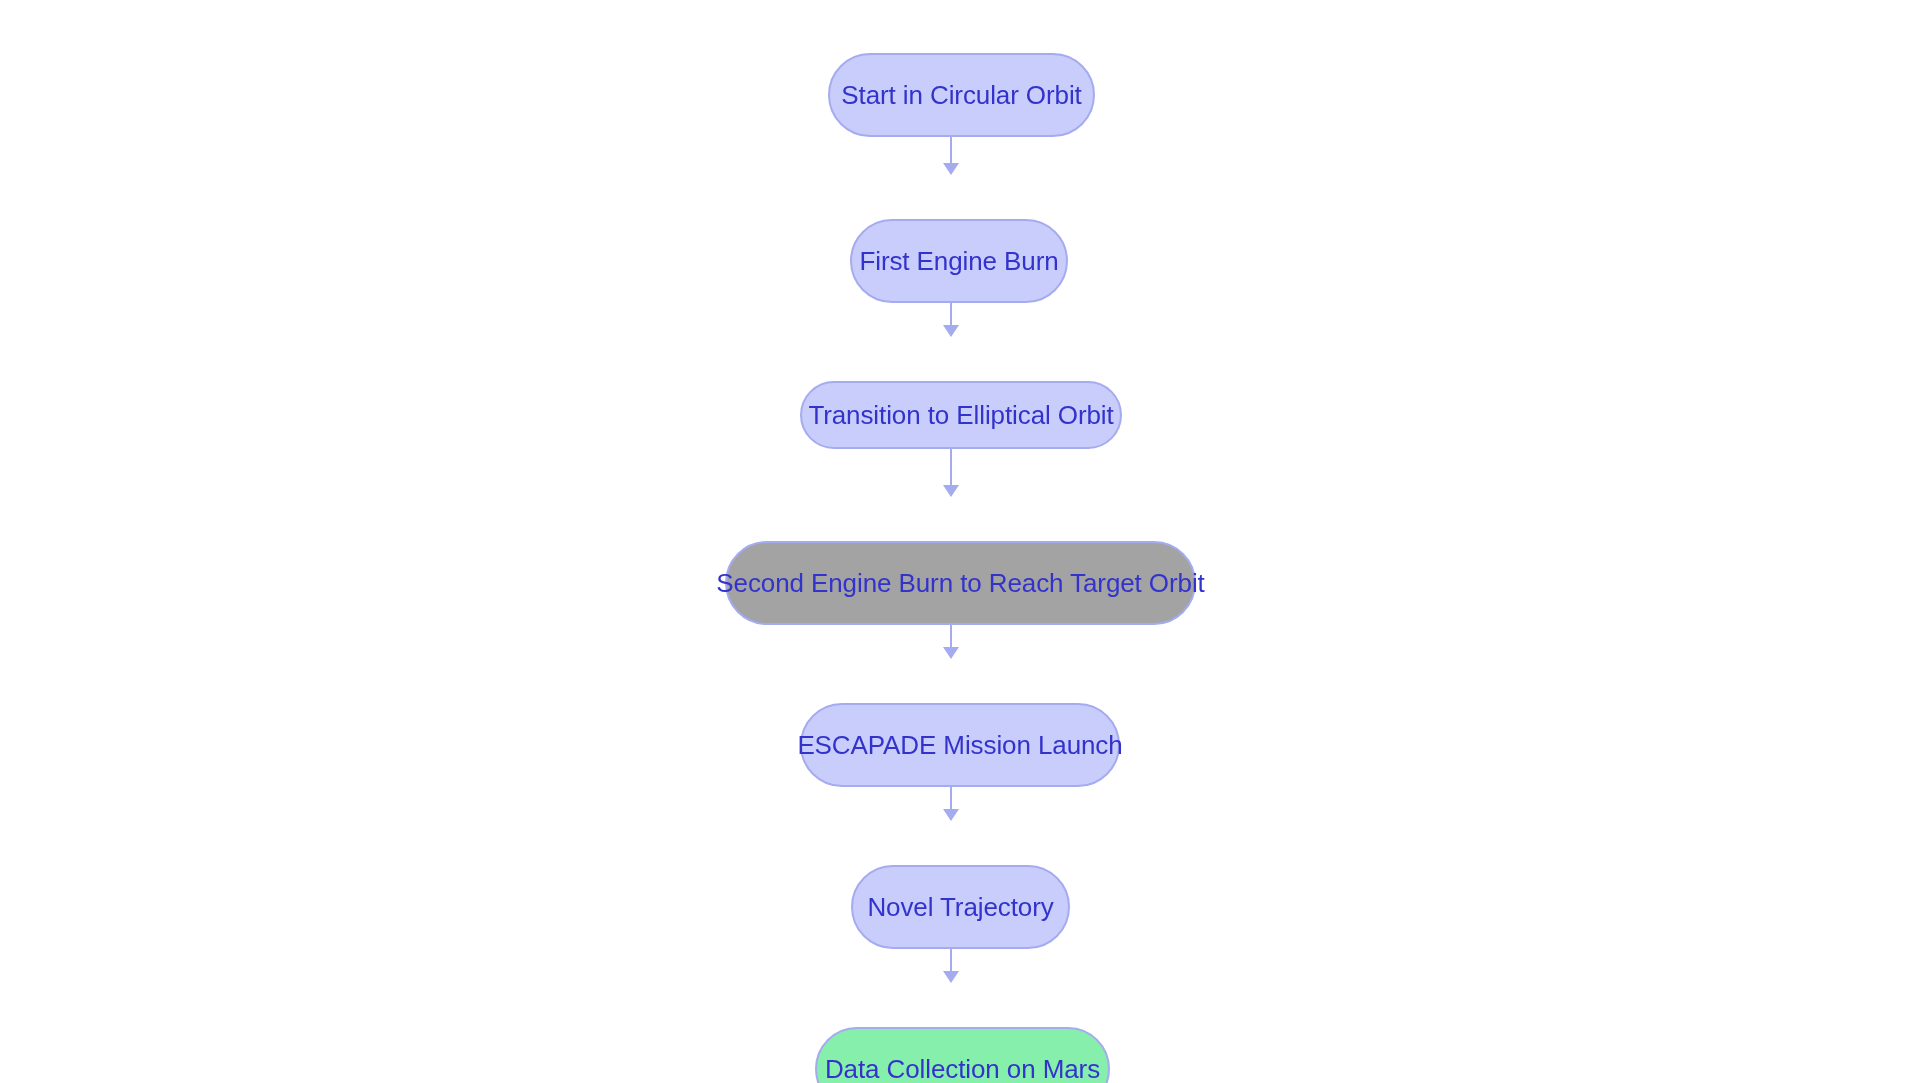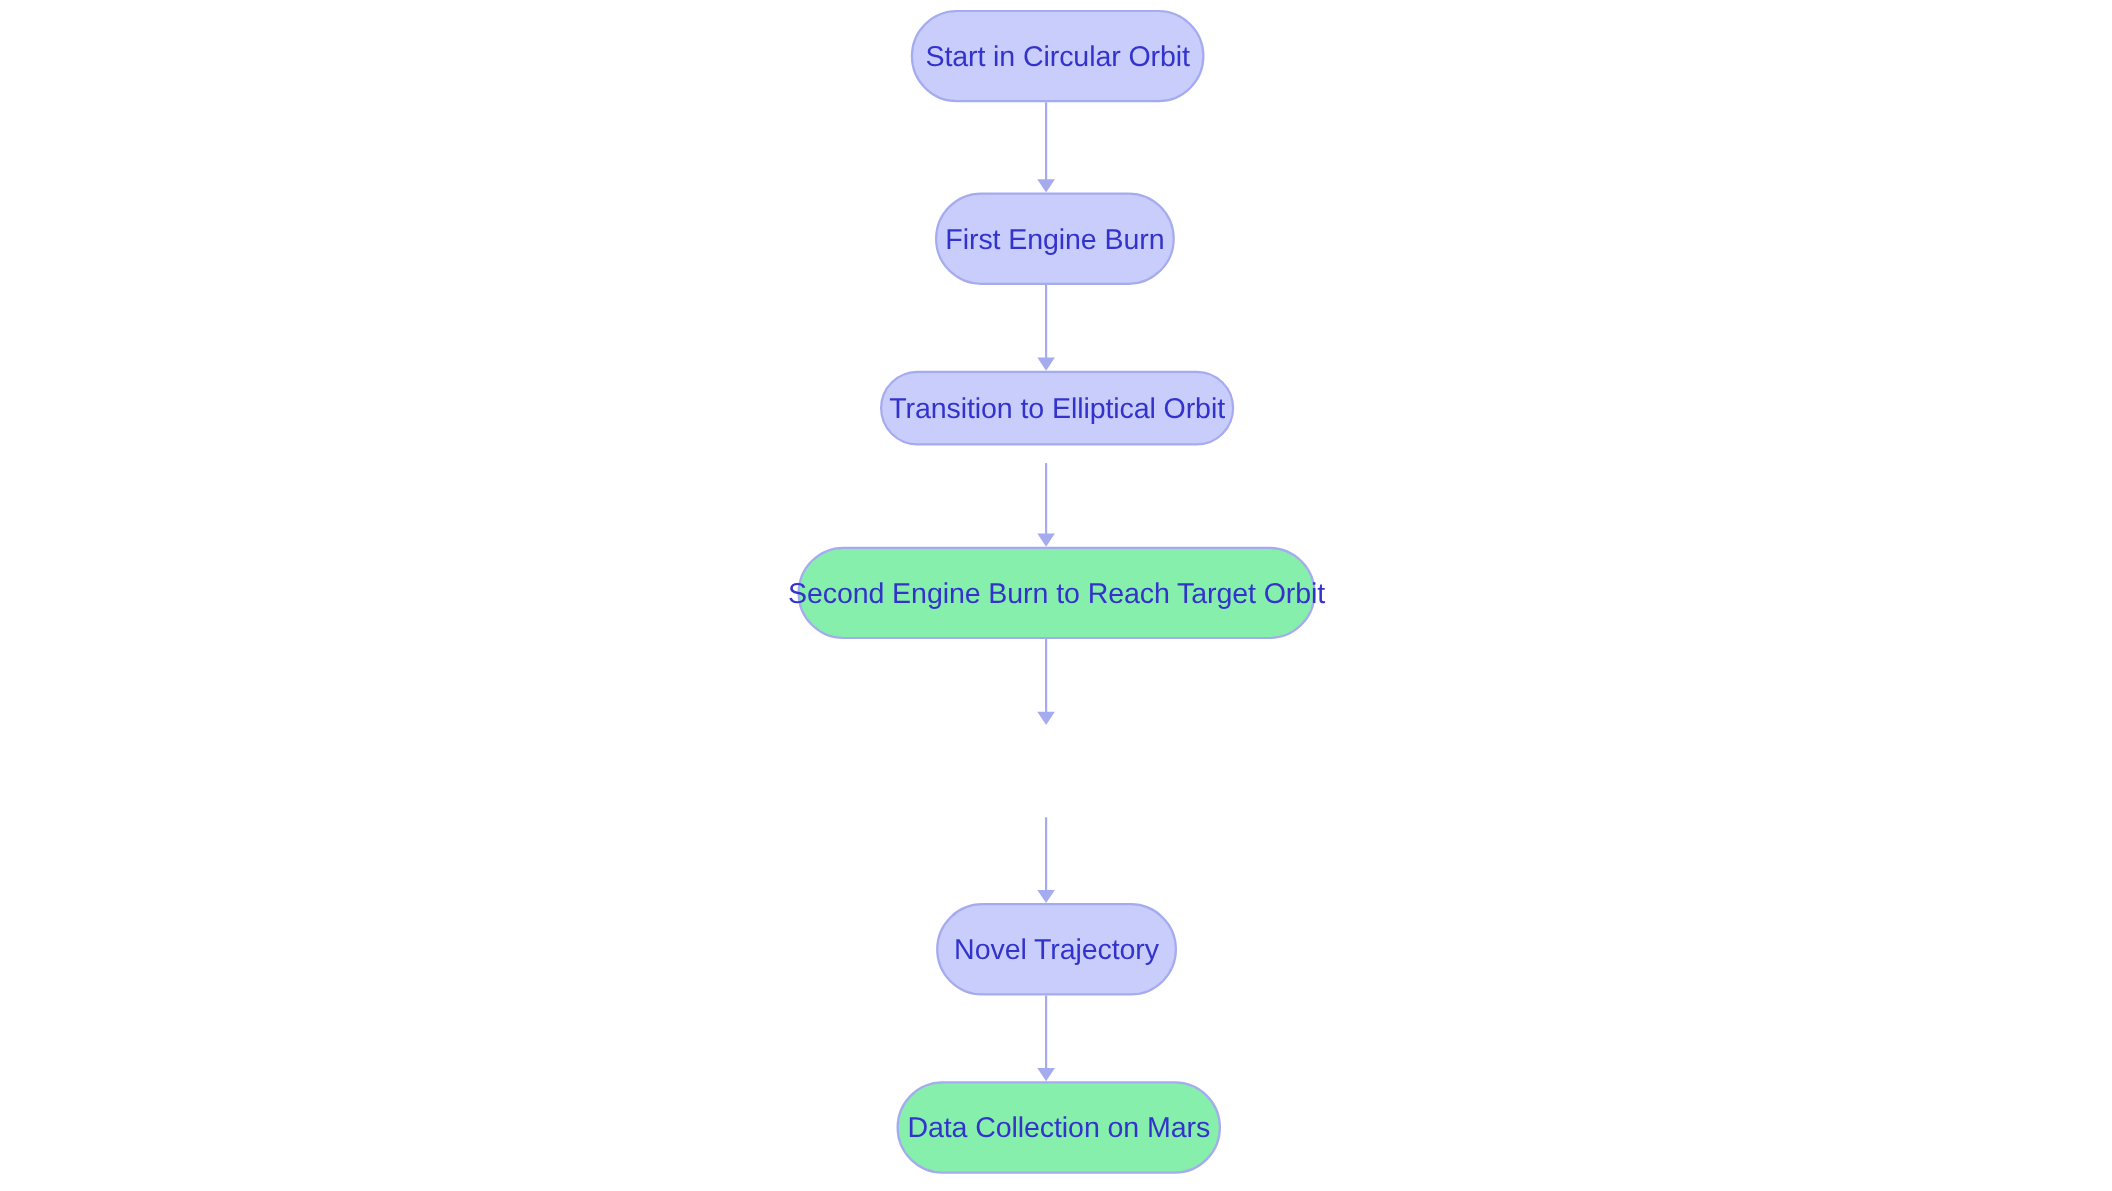--- a/index.html
+++ b/index.html
@@ -32,20 +32,21 @@
     display: flex;
     align-items: center;
     justify-content: center;
     color: #3333cc;
     font-size: 26px;
     font-weight: 400;
     letter-spacing: -0.1px;
     line-height: 1;
     white-space: nowrap;
     font-family: "Liberation Sans", "DejaVu Sans", sans-serif;
+    margin-top: 44px;
   }
 
   .flow-node-label {
     display: block;
     padding: 0 10px;
     color: #3333cc;
   }
 
   .flow-connector {
     position: absolute;
@@ -101,22 +102,25 @@
     </div>
     <div class="flow-node" style="left: 828px; top: 9px; width: 267px; height: 84px; border-radius: 42px; background: rgb(200, 205, 251); border-color: rgb(165, 171, 239);">
       <span class="flow-node-label" style="color: rgb(51, 51, 204);">Start in Circular Orbit</span>
     </div>
     <div class="flow-node" style="left: 850px; top: 175px; width: 218px; height: 84px; border-radius: 42px; background: rgb(200, 205, 251); border-color: rgb(165, 171, 239);">
       <span class="flow-node-label" style="color: rgb(51, 51, 204);">First Engine Burn</span>
     </div>
     <div class="flow-node" style="left: 800px; top: 337px; width: 322px; height: 68px; border-radius: 42px; background: rgb(200, 205, 251); border-color: rgb(165, 171, 239);">
       <span class="flow-node-label" style="color: rgb(51, 51, 204);">Transition to Elliptical Orbit</span>
     </div>
-    <div class="flow-node" style="left: 725px; top: 497px; width: 471px; height: 84px; border-radius: 42px; background: #86efac; border-color: rgb(165, 171, 239);">
+    <div class="flow-node" style="left: 725px; top: 497px; width: 471px; height: 84px; border-radius: 42px; background: #a3a3a3; border-color: rgb(165, 171, 239);">
       <span class="flow-node-label" style="color: rgb(51, 51, 204);">Second Engine Burn to Reach Target Orbit</span>
+    </div>
+    <div class="flow-node" style="left: 800px; top: 659px; width: 320px; height: 84px; border-radius: 42px; background: rgb(200, 205, 251); border-color: rgb(165, 171, 239);">
+      <span class="flow-node-label" style="color: rgb(51, 51, 204);">ESCAPADE Mission Launch</span>
     </div>
     <div class="flow-node" style="left: 851px; top: 821px; width: 219px; height: 84px; border-radius: 42px; background: rgb(200, 205, 251); border-color: rgb(165, 171, 239);">
       <span class="flow-node-label" style="color: rgb(51, 51, 204);">Novel Trajectory</span>
     </div>
     <div class="flow-node" style="left: 815px; top: 983px; width: 295px; height: 84px; border-radius: 42px; background: #86efac; border-color: rgb(165, 171, 239);">
       <span class="flow-node-label" style="color: rgb(51, 51, 204);">Data Collection on Mars</span>
     </div>
   </div>
 
 </body></html>

